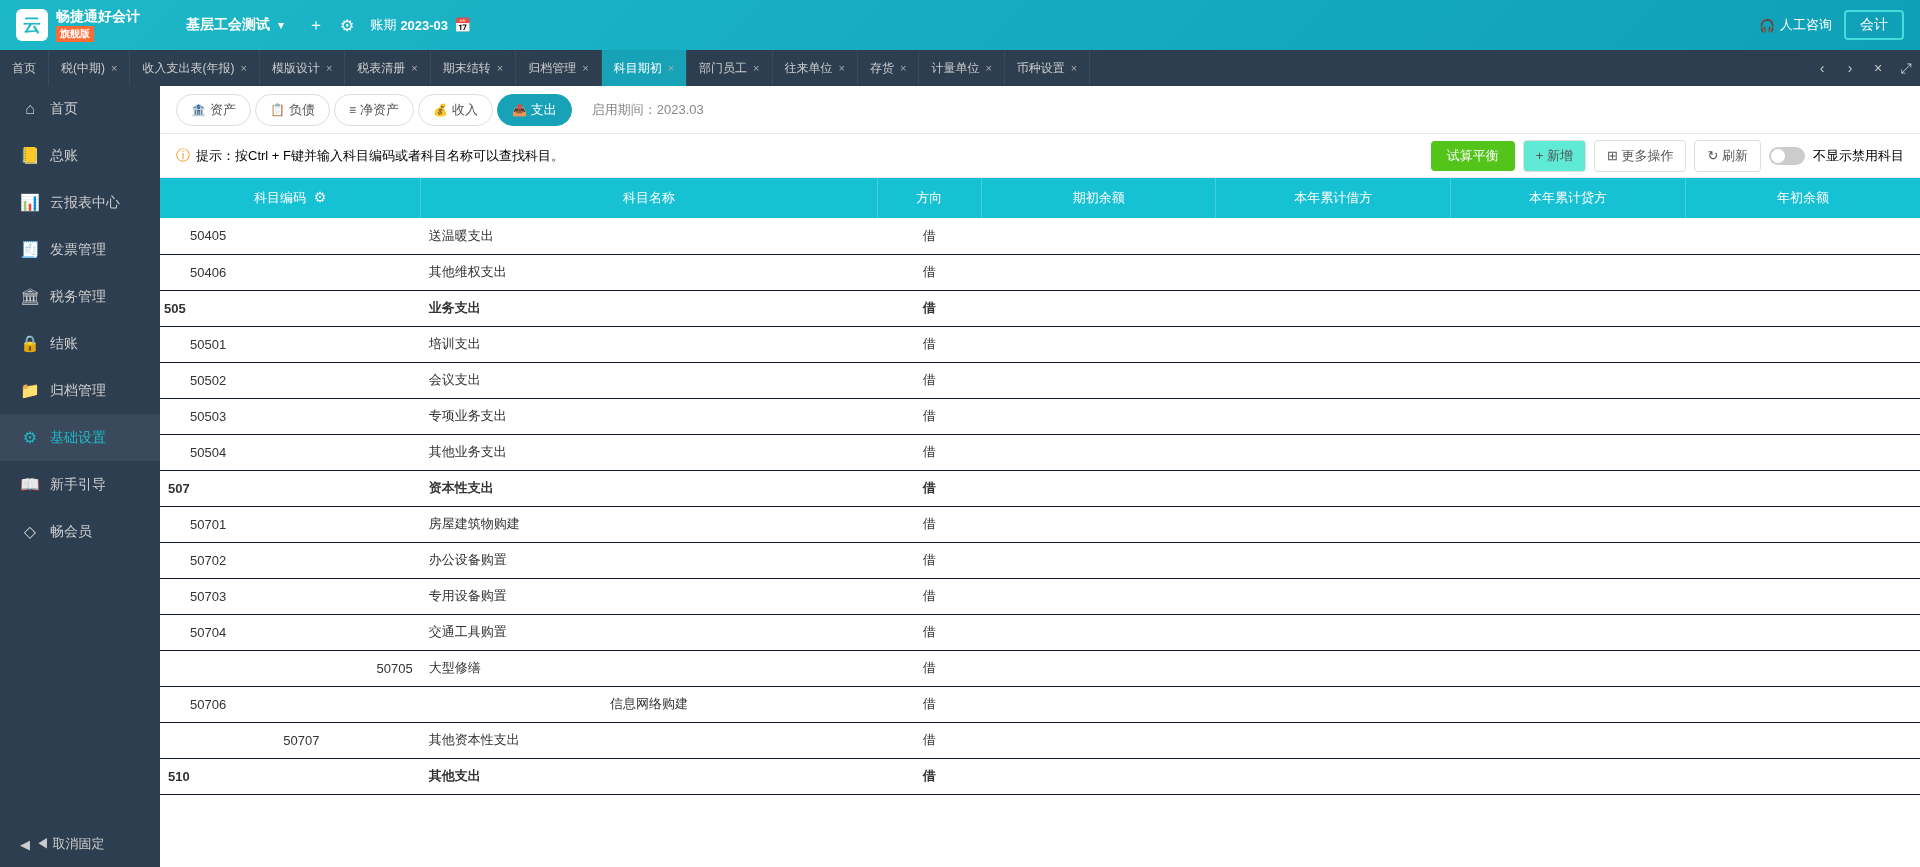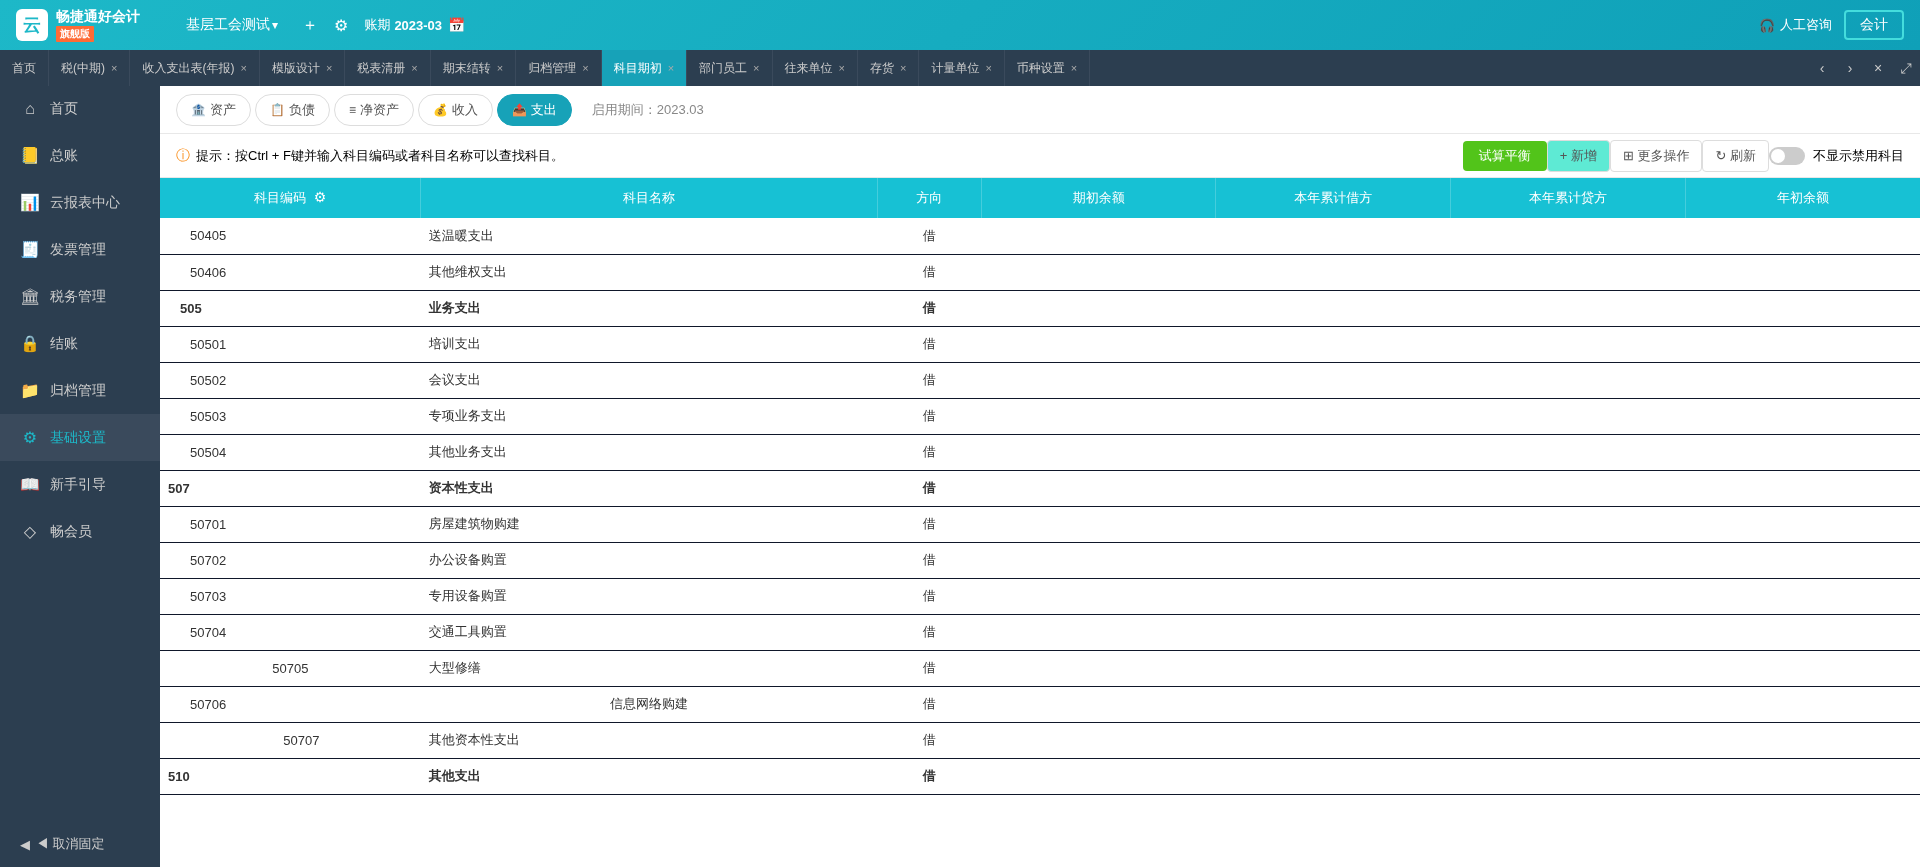--- a/index.html
+++ b/index.html
@@ -40,21 +40,21 @@
     .logo-sub { font-size: 10px; background: #ff6b35; padding: 1px 4px; border-radius: 1px; margin-top: 2px; width: fit-content; }
 
     .company-area {
       display: flex;
       align-items: center;
       color: white;
       font-size: 14px;
       margin-left: 10px;
       flex: 1;
     }
-    .company-name { margin-right: 2px; }
+    .company-name { margin-right: 8px; font-weight: bold; }
     .company-arrow { font-size: 12px; margin-right: 16px; }
     .add-icon, .settings-icon { margin: 0 8px; font-size: 16px; cursor: pointer; }
     .period-label { font-size: 13px; margin-left: 8px; }
     .period-value { font-size: 13px; margin-left: 4px; font-weight: bold; }
     .calendar-icon { margin-left: 6px; font-size: 14px; }
 
     .header-right {
       display: flex;
       align-items: center;
       gap: 12px;
@@ -491,21 +491,21 @@
         <span>支出</span>
       </div>
       <span class="period-display">启用期间：2023.03</span>
     </div>
 
     <div style="background:white; border-bottom: 1px solid #e8e8e8; display:flex; align-items:center; padding: 0 16px; height:44px; justify-content:space-between;">
       <div class="hint-text">
         <span class="hint-icon">ⓘ</span>
         <span>提示：按Ctrl + F键并输入科目编码或者科目名称可以查找科目。</span>
       </div>
-      <div style="display:flex; align-items:center; ">
+      <div style="display:flex; align-items:center; gap:8px;">
         <button class="btn-balance">试算平衡</button>
         <button class="btn-add">+ 新增</button>
         <button class="btn-more">⊞ 更多操作</button>
         <button class="btn-refresh">↻ 刷新</button>
         <div class="toggle-area">
           <div class="toggle"></div>
           <span>不显示禁用科目</span>
         </div>
       </div>
     </div>
@@ -539,21 +539,21 @@
             <tr>
               <td style="padding-left: 30px; text-align: left;">50406</td>
               <td style="text-align: left;">其他维权支出</td>
               <td>借</td>
               <td></td>
               <td></td>
               <td></td>
               <td></td>
             </tr>
             <tr class="row-parent">
-              <td style="padding-left: 20px; text-align: left;">505</td>
+              <td style="padding-left: 4px; text-align: left;">505</td>
               <td style="text-align: left;">业务支出</td>
               <td>借</td>
               <td></td>
               <td></td>
               <td></td>
               <td></td>
             </tr>
             <tr>
               <td style="padding-left: 30px; text-align: left;">50501</td>
               <td style="text-align: left;">培训支出</td>
@@ -629,21 +629,21 @@
             <tr>
               <td style="padding-left: 30px; text-align: left;">50704</td>
               <td style="text-align: left;">交通工具购置</td>
               <td>借</td>
               <td></td>
               <td></td>
               <td></td>
               <td></td>
             </tr>
             <tr>
-              <td style="text-align: center;">50705</td>
+              <td style="text-align: right;">50705</td>
               <td style="text-align: left;">大型修缮</td>
               <td>借</td>
               <td></td>
               <td></td>
               <td></td>
               <td></td>
             </tr>
             <tr>
               <td style="padding-left: 30px; text-align: left;">50706</td>
               <td style="text-align: center;">信息网络购建</td>

